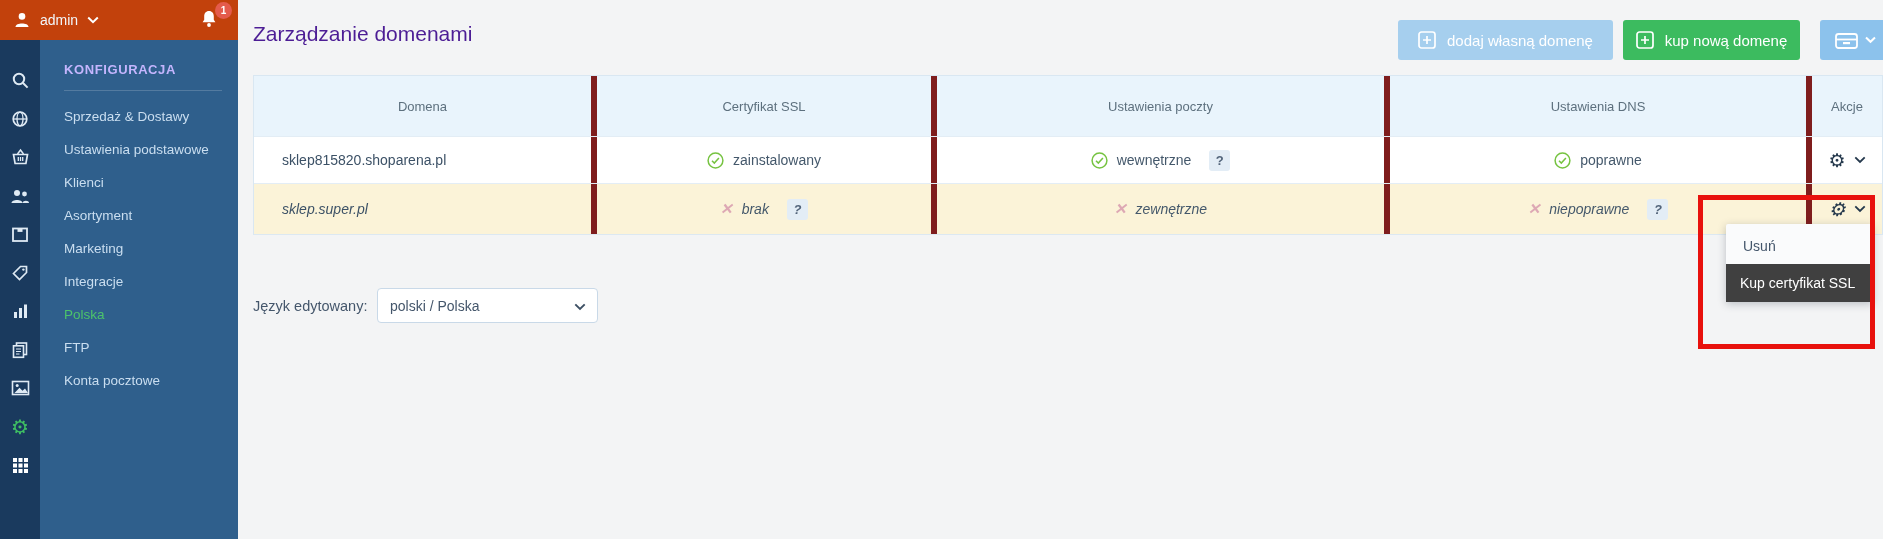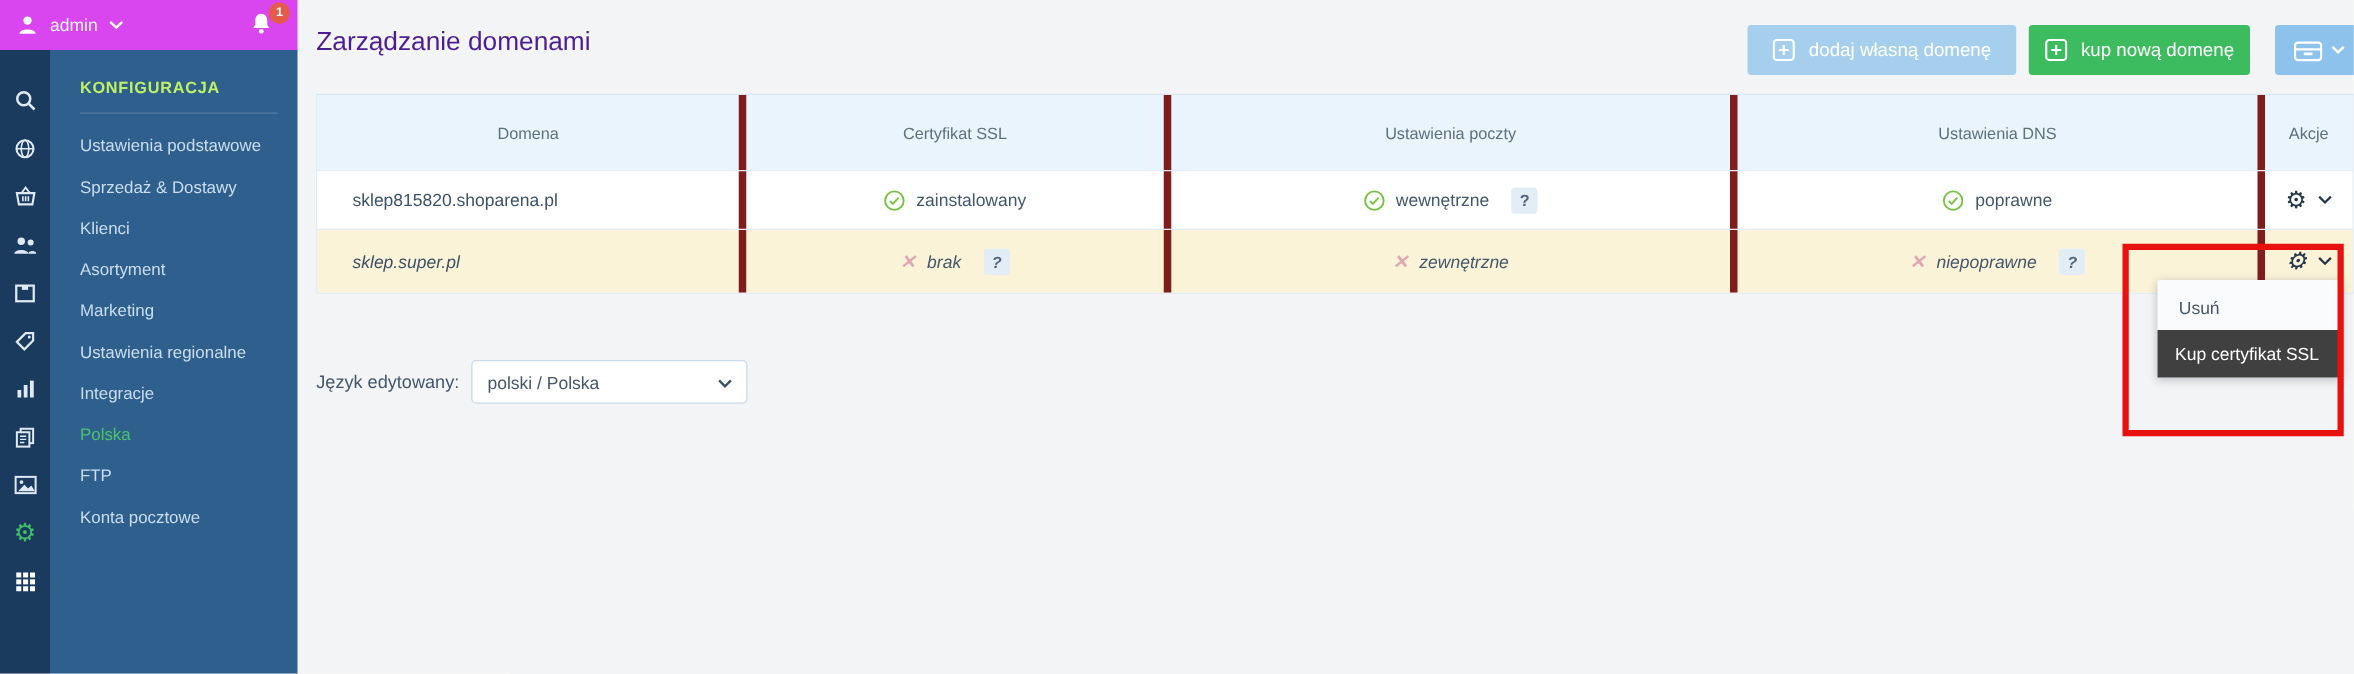--- a/index.html
+++ b/index.html
@@ -4,42 +4,42 @@
 <style>
   * { margin:0; padding:0; box-sizing:border-box; }
   body { background:#ffffff; }
   .app{
     position:relative; width:1883px; height:539px; overflow:hidden;
     background:#f3f4f5; font-family:"Liberation Sans", sans-serif;
   }
   
   .topbar{
     position:absolute; left:0; top:0; width:238px; height:40px;
-    background:#d946ef; color:#fff; z-index:5;
+    background:#c2410c; color:#fff; z-index:5;
   }
   .user-menu{ position:absolute; left:13px; top:0; height:40px; display:flex; align-items:center; gap:9px; cursor:pointer; }
   .username{ font-size:14px; color:#f2f7fb; }
   .notification{ position:absolute; right:15px; top:9px; width:24px; height:26px; cursor:pointer; }
   .notif-badge{
     position:absolute; right:-9px; top:-7px; width:17px; height:17px; border-radius:50%;
     background:#e45b4c; color:#fff; font-size:10px; font-weight:bold;
     display:flex; align-items:center; justify-content:center;
   }
   
   .rail{ position:absolute; left:0; top:40px; width:40px; height:499px; background:#1a3a5e; z-index:4; }
   .rail-icon{
     position:absolute; left:0; width:40px; height:32px;
     display:flex; align-items:center; justify-content:center; cursor:pointer;
   }
   .rail-gear{ font-size:20px; color:#3fbf63; line-height:1; }
   
   .menu{ position:absolute; left:40px; top:40px; width:198px; height:499px; background:#2f5f8c; z-index:4; }
   .menu-title{
     margin:22px 0 0 24px; padding-bottom:13px; width:158px;
-    color:#bef264; font-size:13px; font-weight:bold; letter-spacing:.6px;
+    color:#c4b5fd; font-size:13px; font-weight:bold; letter-spacing:.6px;
     border-bottom:1px solid rgba(255,255,255,.18);
   }
   .menu-list{ list-style:none; margin-top:9px; }
   .menu-item{
     height:33px; line-height:33px; padding-left:24px;
     font-size:13.5px; color:#cadef0; cursor:pointer; white-space:nowrap;
   }
   .menu-item.active{ color:#4cc36b; }
   
   .page-title{ position:absolute; left:253px; top:22px; font-size:21px; font-weight:400; color:#4c1d95; }
@@ -208,26 +208,25 @@
             <rect x="6.5" y="12" width="4" height="4"></rect>
             <rect x="12" y="12" width="4" height="4"></rect>
           </g>
         </svg>
       </div>
   </nav>
 
   <aside class="menu">
     <div class="menu-title">KONFIGURACJA</div>
     <ul class="menu-list">
+      <li class="menu-item">Sprzedaż &amp; Dostawy</li>
       <li class="menu-item">Ustawienia podstawowe</li>
-      <li class="menu-item">Sprzedaż &amp; Dostawy</li>
       <li class="menu-item">Klienci</li>
       <li class="menu-item">Asortyment</li>
       <li class="menu-item">Marketing</li>
-      <li class="menu-item">Ustawienia regionalne</li>
       <li class="menu-item">Integracje</li>
       <li class="menu-item active">Polska</li>
       <li class="menu-item">FTP</li>
       <li class="menu-item">Konta pocztowe</li>
     </ul>
   </aside>
 
   <h1 class="page-title">Zarządzanie domenami</h1>
 
   <button class="btn btn-add">

